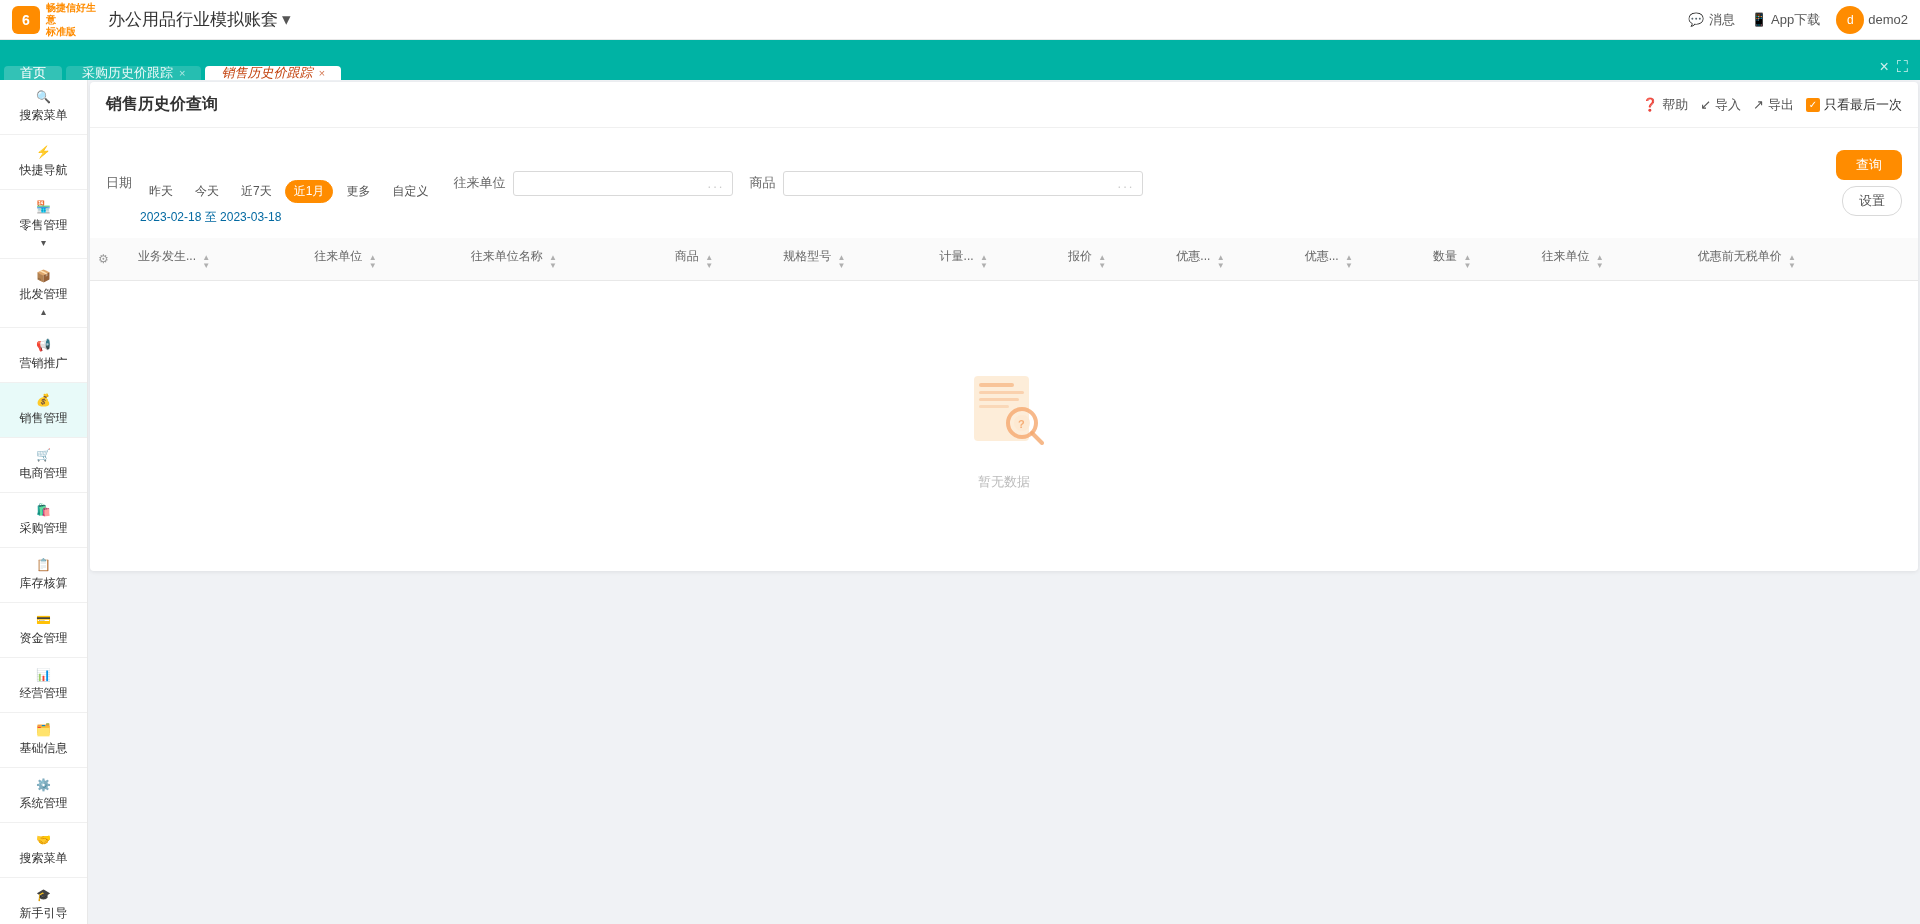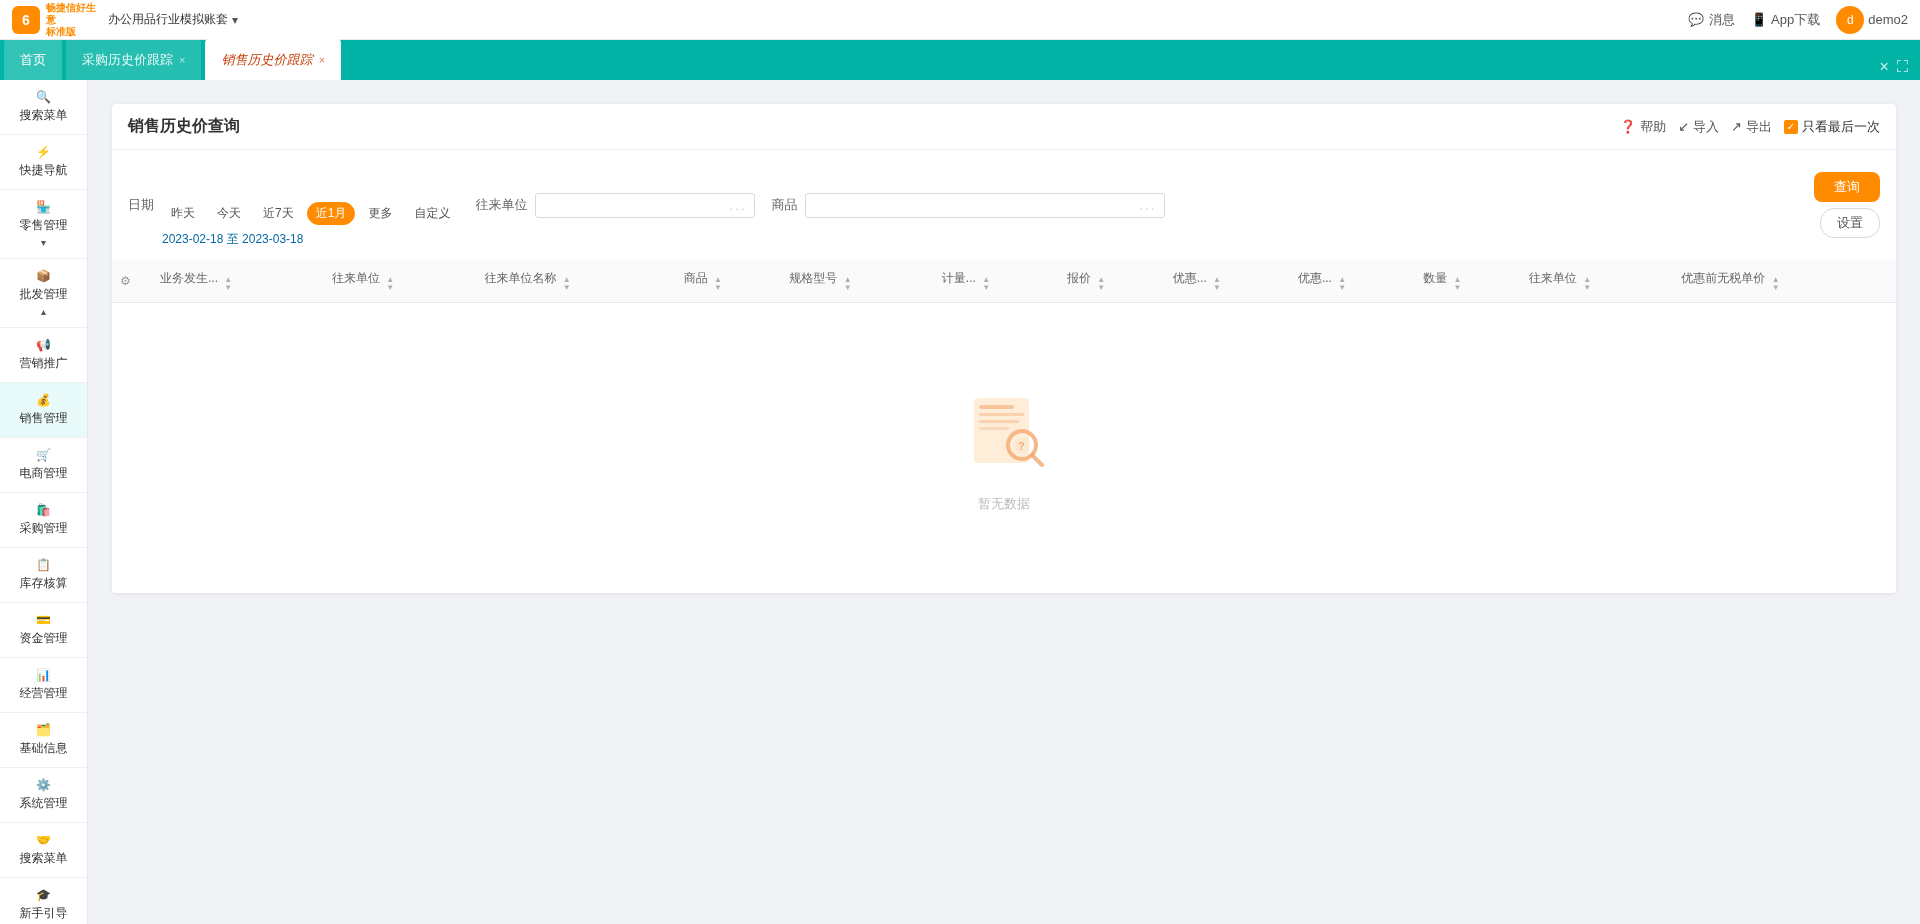--- a/index.html
+++ b/index.html
@@ -4,49 +4,49 @@
   <style>
     * { margin: 0; padding: 0; box-sizing: border-box; }
     body { font-family: 'Microsoft YaHei', Arial, sans-serif; font-size: 13px; background: #f0f2f5; color: #333; width: 1920px; height: 924px; overflow: hidden; display: flex; flex-direction: column; }
 
     
     .top-bar { height: 40px; background: #fff; display: flex; align-items: center; padding: 0 12px; border-bottom: 1px solid #e8e8e8; justify-content: space-between; flex-shrink: 0; }
     .top-bar-left { display: flex; align-items: center; gap: 8px; }
     .logo-area { display: flex; align-items: center; gap: 6px; width: 88px; }
     .logo-icon { width: 28px; height: 28px; background: #ff8c00; border-radius: 6px; display: flex; align-items: center; justify-content: center; color: #fff; font-size: 14px; font-weight: bold; flex-shrink: 0; }
     .logo-text { font-size: 10px; color: #ff8c00; font-weight: bold; line-height: 1.2; }
-    .app-selector { display: flex; align-items: center; gap: 4px; cursor: pointer; color: #555; font-size: 12px; }
+    .app-selector { display: flex; align-items: center; gap: 4px; cursor: pointer; color: #555; font-size: 17px; }
     .app-selector-label { color: #333; }
     .top-bar-right { display: flex; align-items: center; gap: 16px; }
     .top-btn { display: flex; align-items: center; gap: 4px; cursor: pointer; color: #555; font-size: 13px; }
     .avatar { width: 28px; height: 28px; border-radius: 50%; background: #ff8c00; display: flex; align-items: center; justify-content: center; color: #fff; font-size: 12px; }
 
     
     .tab-bar { height: 40px; background: #00b3a4; display: flex; align-items: flex-end; padding: 0 0 0 0; flex-shrink: 0; }
-    .tab { height: 41px; padding: 0 16px; display: flex; align-items: center; gap: 6px; cursor: pointer; font-size: 13px; color: rgba(255,255,255,0.85); border-radius: 4px 4px 0 0; margin-left: 4px; }
+    .tab { height: 14px; padding: 0 16px; display: flex; align-items: center; gap: 6px; cursor: pointer; font-size: 13px; color: rgba(255,255,255,0.85); border-radius: 4px 4px 0 0; margin-left: 4px; }
     .tab.home { background: rgba(255,255,255,0.2); color: #fff; }
     .tab.active { background: #fff; color: #c2410c; font-style: italic; }
     .tab.inactive { background: rgba(255,255,255,0.15); color: rgba(255,255,255,0.9); }
     .tab-close { font-size: 11px; cursor: pointer; opacity: 0.7; }
     .tab-bar-actions { margin-left: auto; display: flex; align-items: center; gap: 8px; padding-right: 12px; padding-bottom: 4px; }
     .tab-action-btn { color: rgba(255,255,255,0.8); cursor: pointer; font-size: 16px; }
 
     
     .main-layout { display: flex; flex: 1; overflow: hidden; }
 
     
     .sidebar { width: 88px; background: #fff; border-right: 1px solid #e8e8e8; display: flex; flex-direction: column; overflow-y: auto; flex-shrink: 0; }
     .sidebar-item { padding: 10px 4px; text-align: center; cursor: pointer; color: #555; font-size: 12px; border-bottom: 1px solid #f0f0f0; display: flex; flex-direction: column; align-items: center; gap: 3px; }
     .sidebar-item.active { color: #00b3a4; background: #e8faf9; }
     .sidebar-item.has-sub { position: relative; }
     .sidebar-item .arrow { font-size: 10px; }
     .sidebar-section-label { font-size: 12px; color: #333; font-weight: 500; }
 
     
-    .content-area { flex: 1; overflow: auto; padding: 24px; background: #f0f2f5; }
+    .content-area { flex: 1; overflow: auto; padding: 2px; background: #f0f2f5; }
 
     
     .page-card { background: #fff; border-radius: 4px; box-shadow: 0 1px 4px rgba(0,0,0,0.08); }
 
     
     .page-header { padding: 12px 16px; border-bottom: 1px solid #f0f0f0; display: flex; align-items: center; justify-content: space-between; }
     .page-title { font-size: 16px; font-weight: 600; color: #333; }
     .page-header-actions { display: flex; align-items: center; gap: 12px; }
     .header-action { display: flex; align-items: center; gap: 4px; color: #555; cursor: pointer; font-size: 13px; }
     .checkbox-label { display: flex; align-items: center; gap: 4px; cursor: pointer; }

